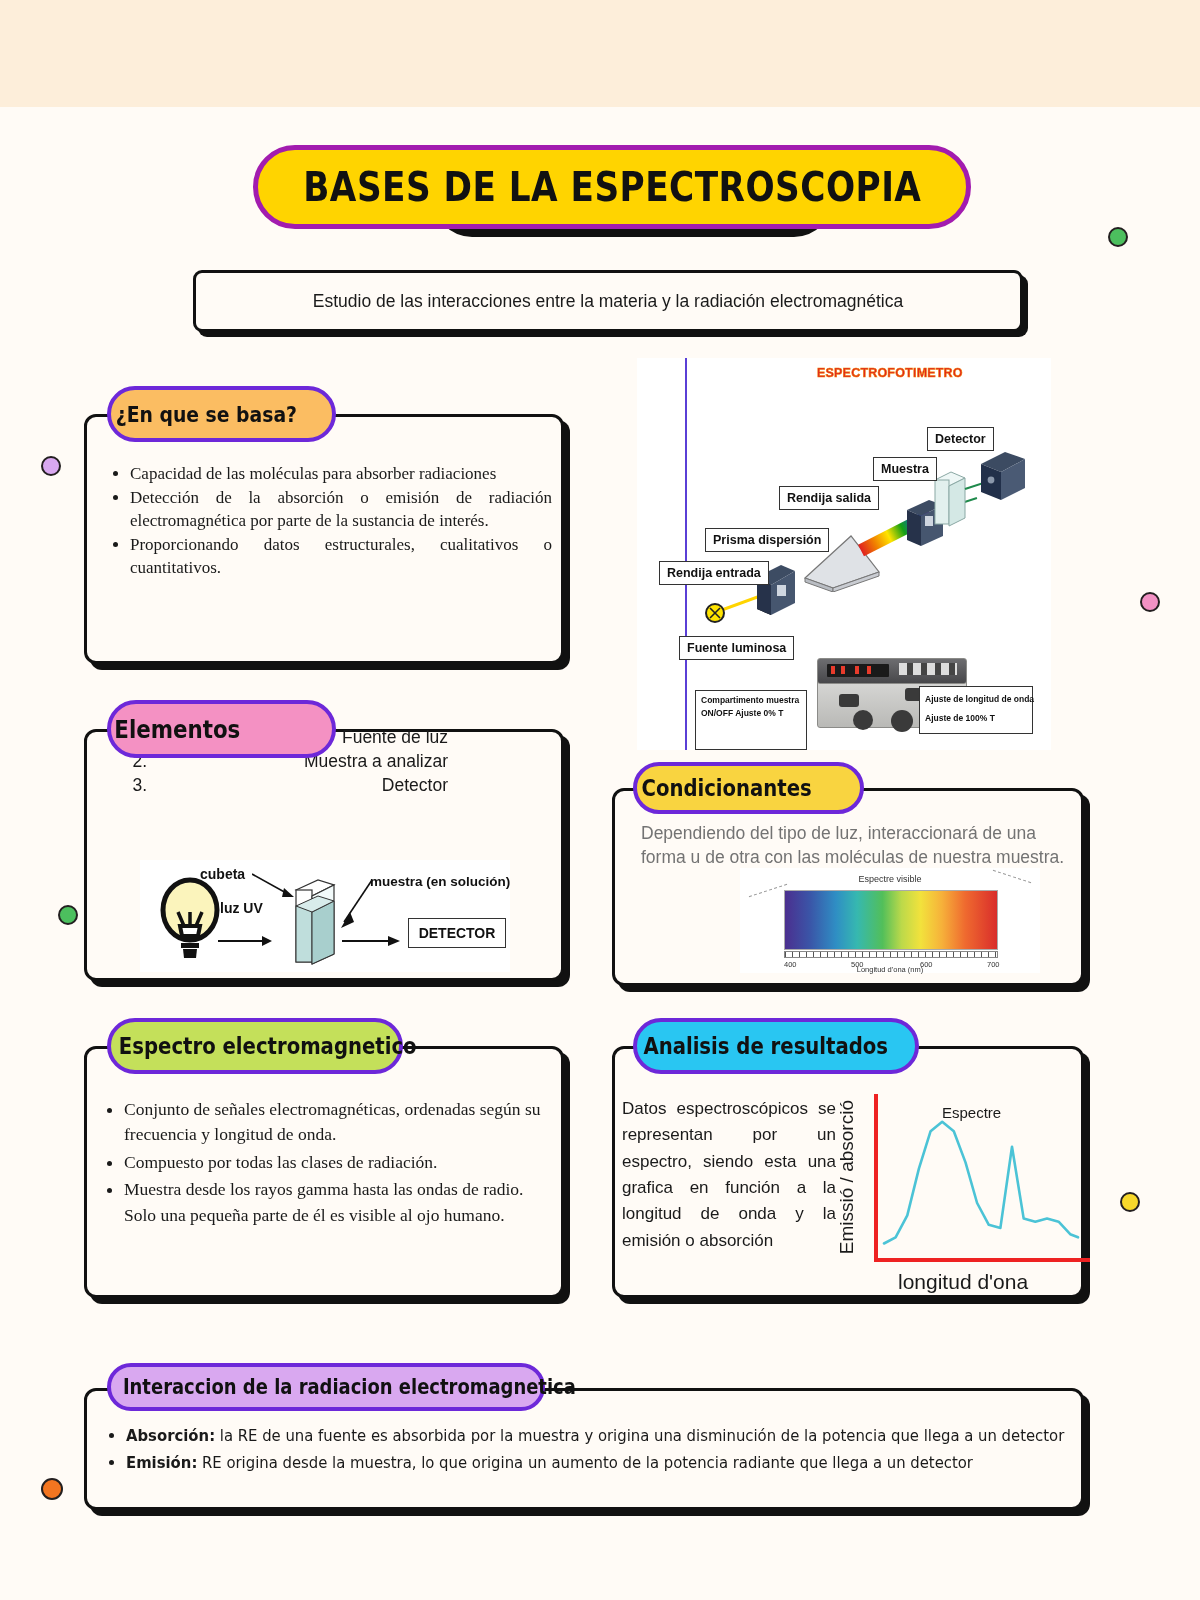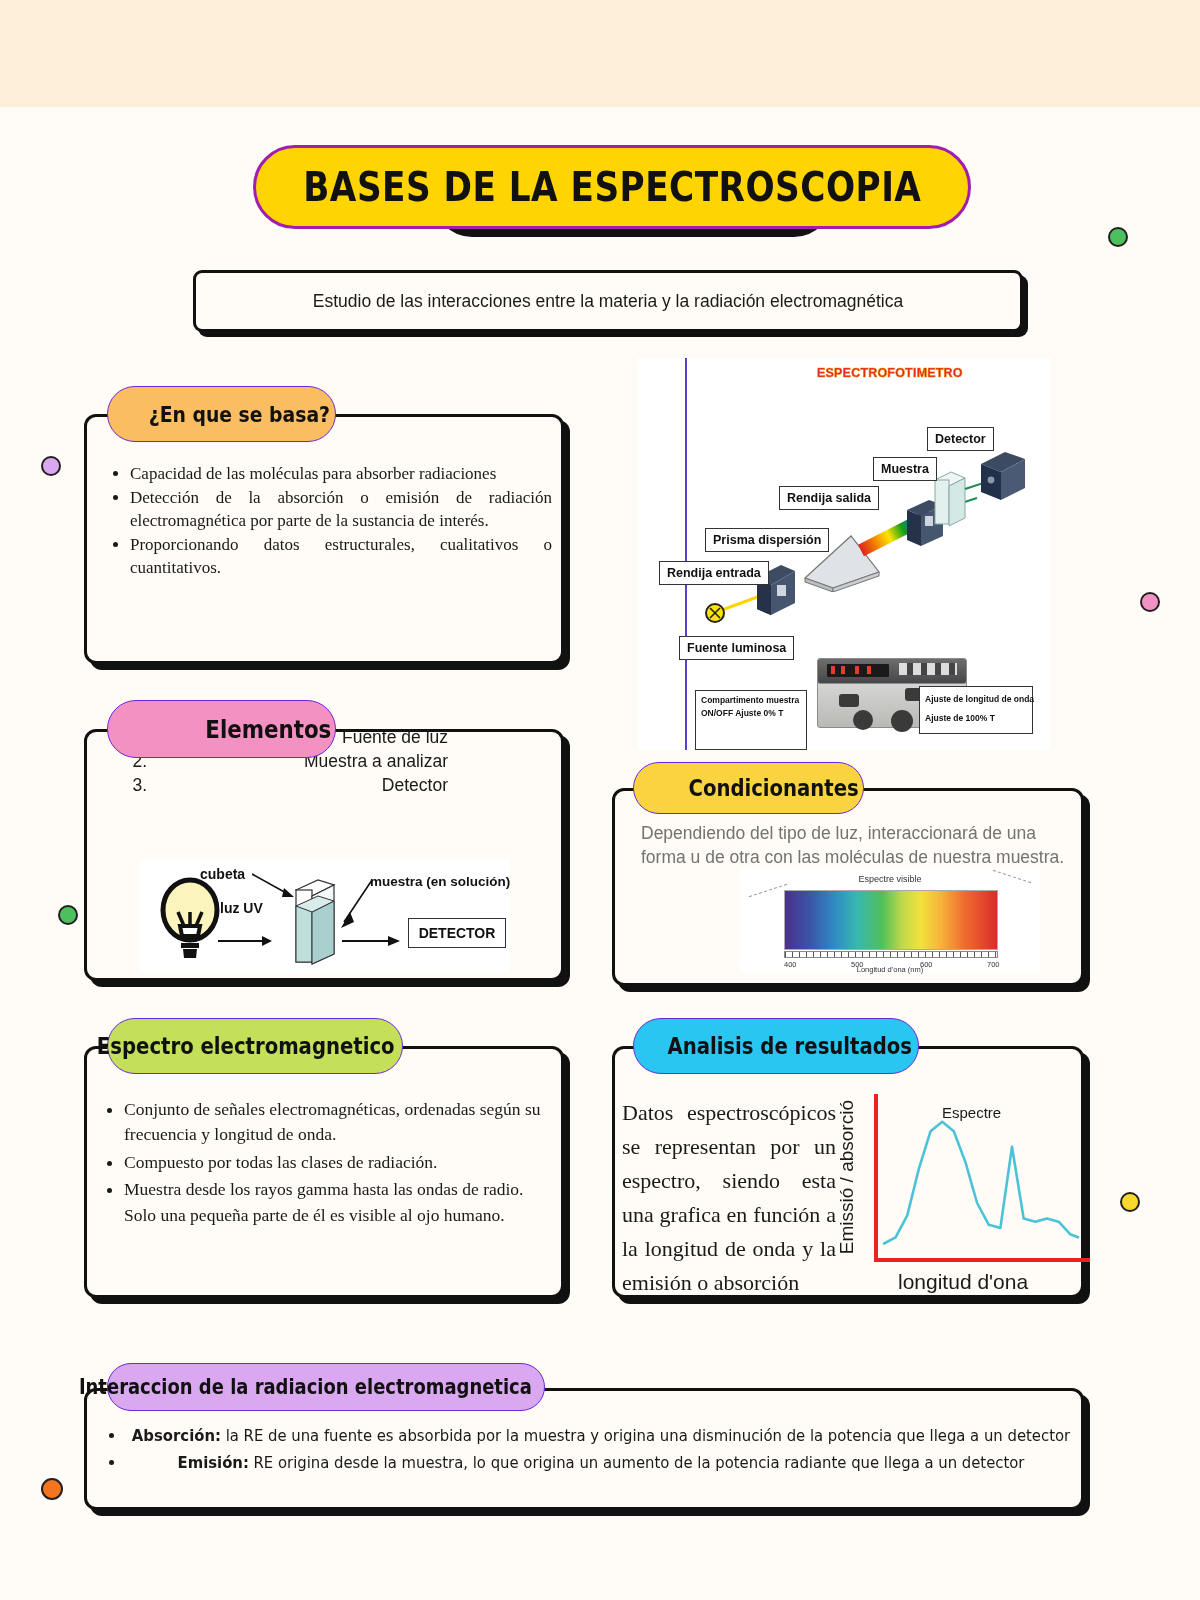--- a/index.html
+++ b/index.html
@@ -13,43 +13,43 @@
   .top-band { position:absolute; left:0; top:0; width:1200px; height:107px; background:#FDEEDA; }
 
   
   .dot { position:absolute; border-radius:50%; border:2px solid #231f20; }
 
   
   .title-wrap { position:absolute; left:253px; top:145px; width:718px; height:92px; }
   .title-shadow { position:absolute; left:180px; top:14px; width:400px; height:78px; background:#111; border-radius:44px; }
   .title-pill {
     position:absolute; left:0; top:0; width:718px; height:84px;
-    background:#FFD400; border:3px solid #a21caf; border-radius:44px;
+    background:#FFD400; border:5px solid #a21caf; border-radius:44px;
     display:flex; align-items:center; justify-content:center;
   }
   .title-text {
     font-family:"DejaVu Sans Condensed","Liberation Sans Narrow","Liberation Sans", sans-serif;
     font-weight:bold; font-size:41px; letter-spacing:0.5px; color:#111;
     transform:scaleX(0.93); white-space:nowrap;
   }
 
   
   .subtitle-box {
     position:absolute; left:193px; top:270px; width:830px; height:62px;
     border:3px solid #111; border-radius:9px; background:#FFFBF6;
     display:flex; align-items:center; justify-content:center;
     box-shadow:5px 5px 0 #111;
   }
   .subtitle-text { font-size:17.5px; color:#1a1a1a; font-family:"Liberation Sans", sans-serif; }
 
   
   .card { position:absolute; border:3px solid #111; border-radius:12px; background:#FFFBF6; box-shadow:6px 6px 0 #111; }
   .pill {
-    position:absolute; border:1px solid #6d28d9; border-radius:40px;
-    display:flex; align-items:center; justify-content:flex-end; z-index:5;
+    position:absolute; border:4px solid #6d28d9; border-radius:40px;
+    display:flex; align-items:center; justify-content:flex-start; z-index:5;
   }
   .pill-text {
     font-family:"DejaVu Sans Condensed","Liberation Sans Narrow","Liberation Sans", sans-serif;
     font-weight:bold; color:#111; white-space:nowrap; transform:scaleX(0.95);
   }
 
   .body-txt { font-size:17px; line-height:1.32; color:#1a1a1a; }
   ul.bul { margin:0; padding-left:26px; list-style:disc; }
   ul.bul li { margin-bottom:2px;font-family:Liberation Serif, serif; }
   .just { text-align:justify; }
@@ -89,21 +89,21 @@
   .em-fig { position:absolute; left:838px; top:1090px; width:252px; height:208px; }
   .em-ylab { position:absolute; left:-2px; top:10px; writing-mode:vertical-rl; transform:rotate(180deg);
              font-size:19px; color:#1a1a1a; }
   .em-xlab { position:absolute; left:60px; top:180px; font-size:21px; color:#1a1a1a; }
   .em-axis-y { position:absolute; left:36px; top:4px; width:4px; height:168px; background:#ee2222; }
   .em-axis-x { position:absolute; left:36px; top:168px; width:216px; height:4px; background:#ee2222; }
   .em-title { position:absolute; left:104px; top:14px; font-size:15px; color:#1a1a1a; }
 
   
   .bot-txt { font-size:16.5px; line-height:1.42; color:#1a1a1a;
-             font-family:"DejaVu Sans Condensed","Liberation Sans Narrow","Liberation Sans", sans-serif;text-align:center; }
+             font-family:"DejaVu Sans Condensed","Liberation Sans Narrow","Liberation Sans", sans-serif; }
   ul.bot { margin:0; padding-left:26px; list-style:disc; }
   ul.bot li { margin-bottom:4px; }
   .b { font-weight:bold; }
 </style>
 </head>
 <body>
 
 <div class="top-band"></div>
 
 <div class="dot" style="left:1108px;top:227px;width:20px;height:20px;background:#4CBF5E;"></div>
@@ -306,21 +306,21 @@
     <li>Conjunto de señales electromagnéticas, ordenadas según su frecuencia y longitud de onda.</li>
     <li>Compuesto por todas las clases de radiación.</li>
     <li>Muestra desde los rayos gamma hasta las ondas de radio. Solo una pequeña parte de él es visible al ojo humano.</li>
   </ul>
 </div>
 
 <div class="card" style="left:612px;top:1046px;width:472px;height:252px;"></div>
 <div class="pill" style="left:633px;top:1018px;width:286px;height:56px;background:#29C6F2;">
   <span class="pill-text" style="font-size:23px;">Analisis de resultados</span>
 </div>
-<div class="just" style="position:absolute;left:622px;top:1096px;width:214px;font-size:22px;line-height:1.55;color:#1a1a1a;font-family:Liberation Serif, serif;">Datos espectroscópicos se representan por un espectro, siendo esta una grafica en función a la longitud de onda y la emisión o absorción</div>
+<div class="just" style="position:absolute;left:622px;top:1096px;width:214px;font-size:17px;line-height:1.55;color:#1a1a1a;">Datos espectroscópicos se representan por un espectro, siendo esta una grafica en función a la longitud de onda y la emisión o absorción</div>
 
 <div class="em-fig">
   <div class="em-ylab">Emissió / absorció</div>
   <div class="em-title">Espectre</div>
   <div class="em-axis-y"></div>
   <div class="em-axis-x"></div>
   <svg width="212" height="170" style="position:absolute;left:40px;top:4px;">
     <polyline id="spec-curve" fill="none" stroke="#4BC3D6" stroke-width="2.6" stroke-linejoin="round" stroke-linecap="round" points="6.0,149.5 17.6,143.3 29.3,121.4 40.9,74.6 52.6,37.2 64.2,27.8 75.8,37.2 87.5,68.4 99.1,109.0 110.8,130.8 122.4,133.9 134.0,52.8 145.7,124.6 157.3,127.7 169.0,124.6 180.6,127.7 192.2,140.2 200.0,143.3"></polyline>
   </svg>
   <div class="em-xlab">longitud d'ona</div>

